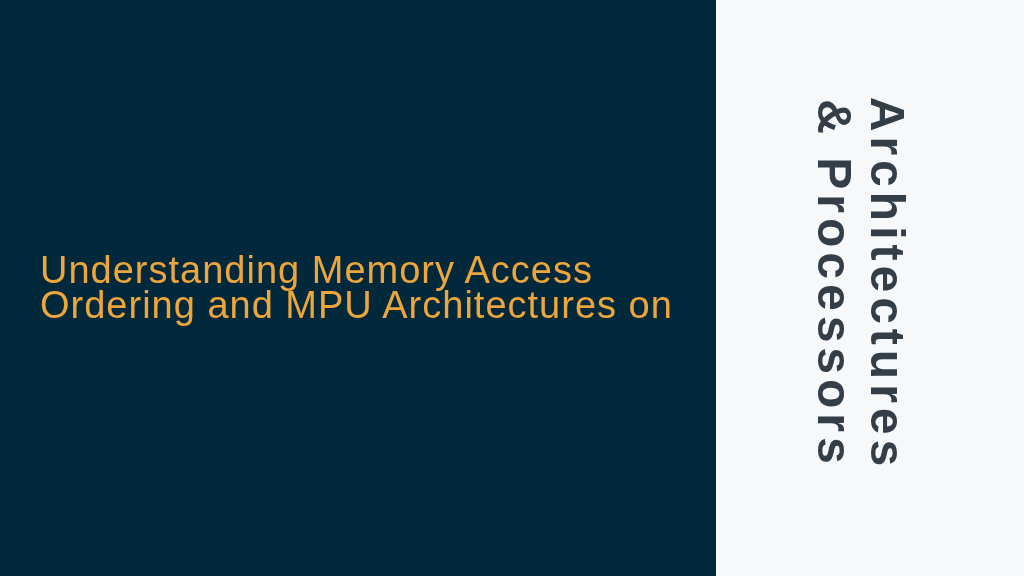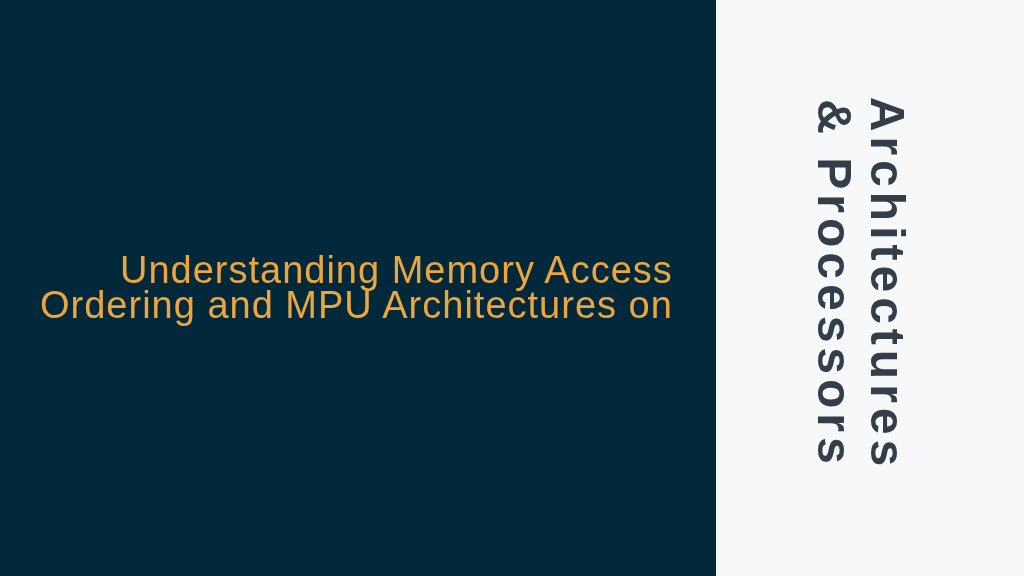--- a/index.html
+++ b/index.html
@@ -24,21 +24,20 @@
     align-items: center;
   }
   .title {
     font-size: 38px;
     font-weight: 400;
     line-height: 35px;
     letter-spacing: 1px;
     color: #EDA63C;
     padding-left: 40px;
     padding-right: 10px;
-    text-align: right;
   }
   .title .line { display: block; white-space: nowrap; }
   
   .side-panel {
     flex: 1;
     height: 576px;
     background: #F6F8FA;
     position: relative;
     overflow: hidden;
   }

